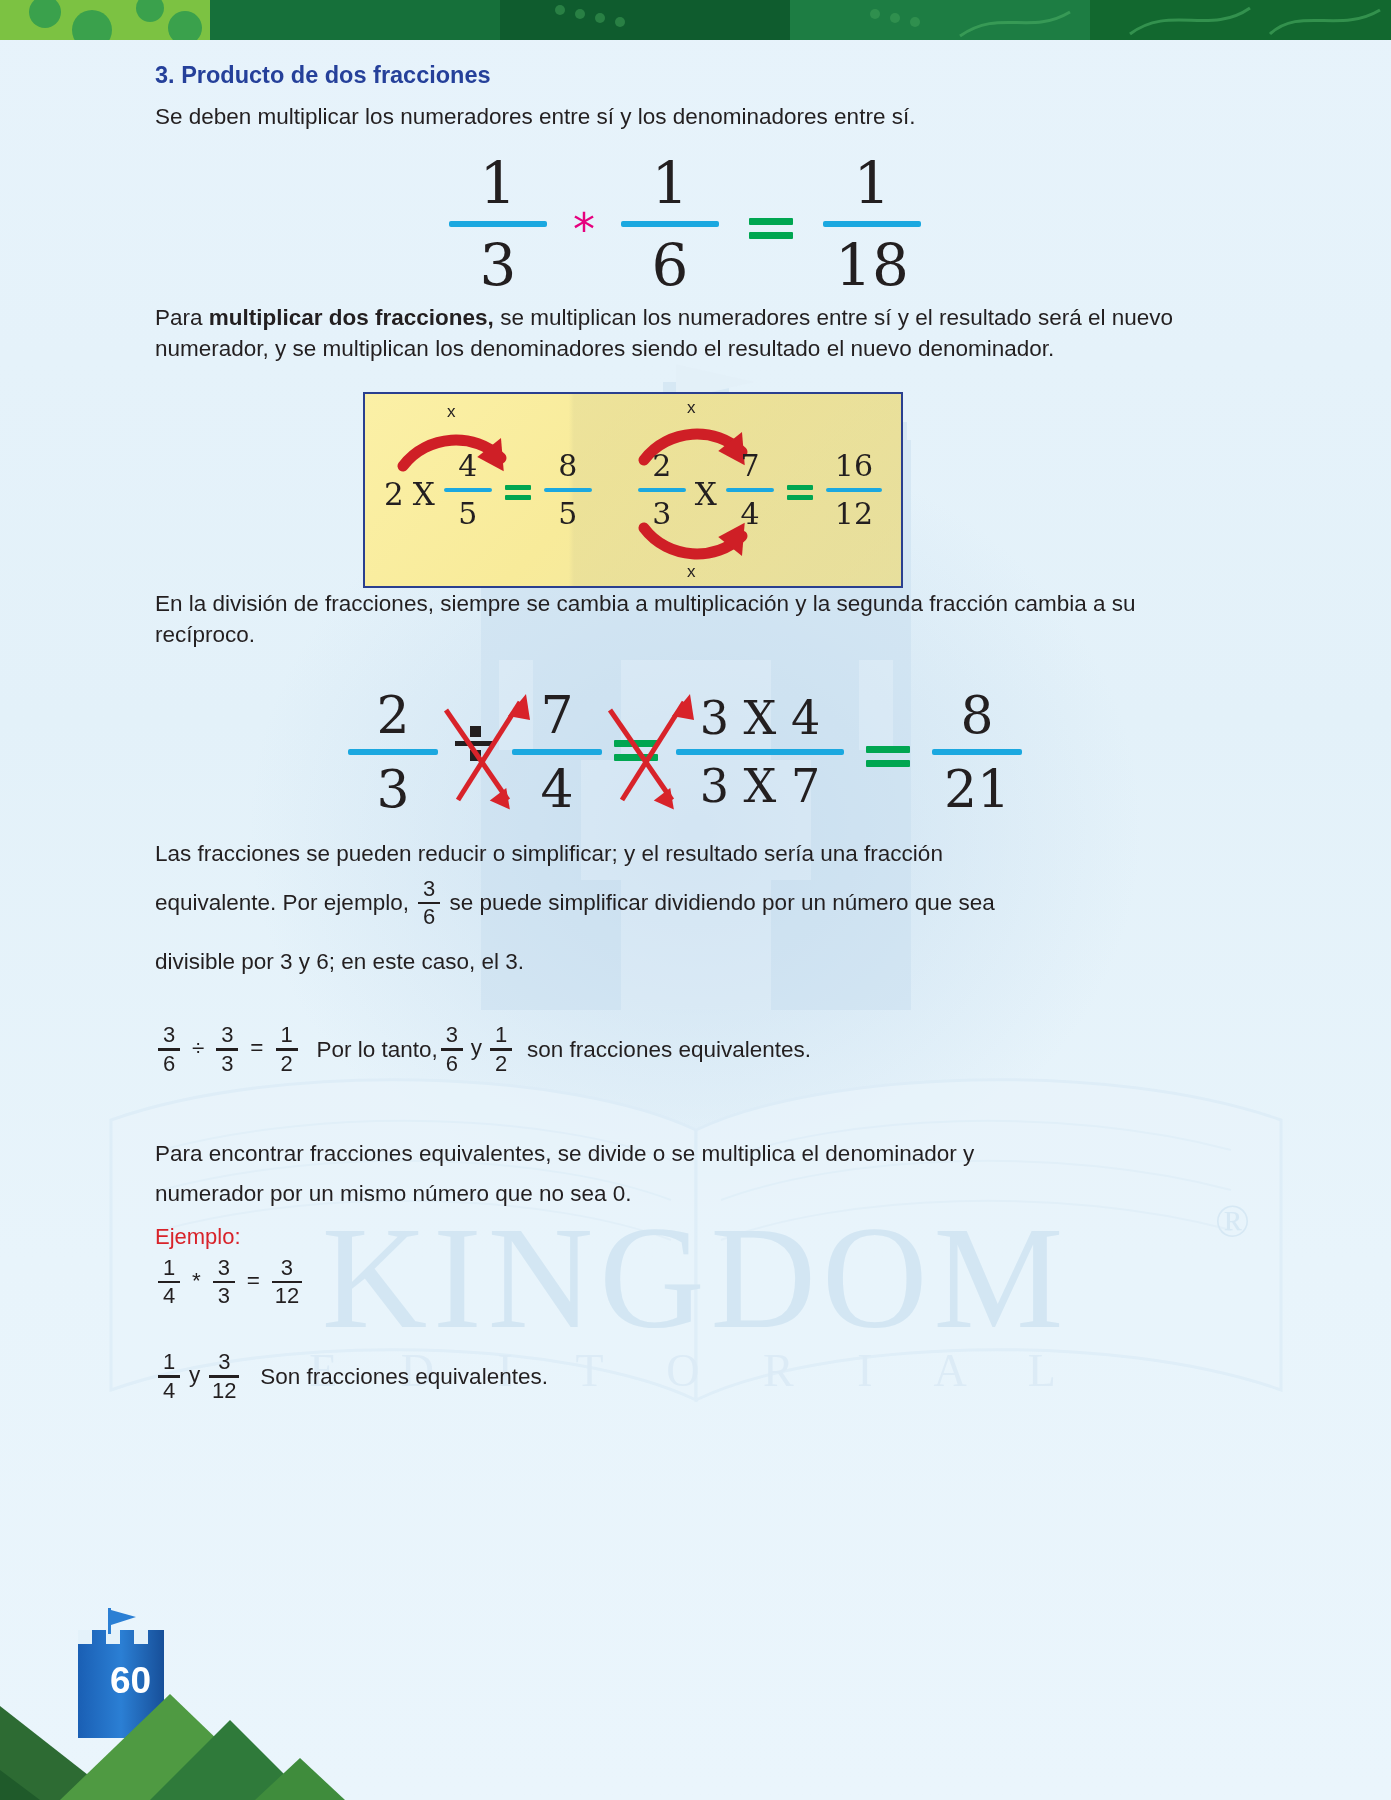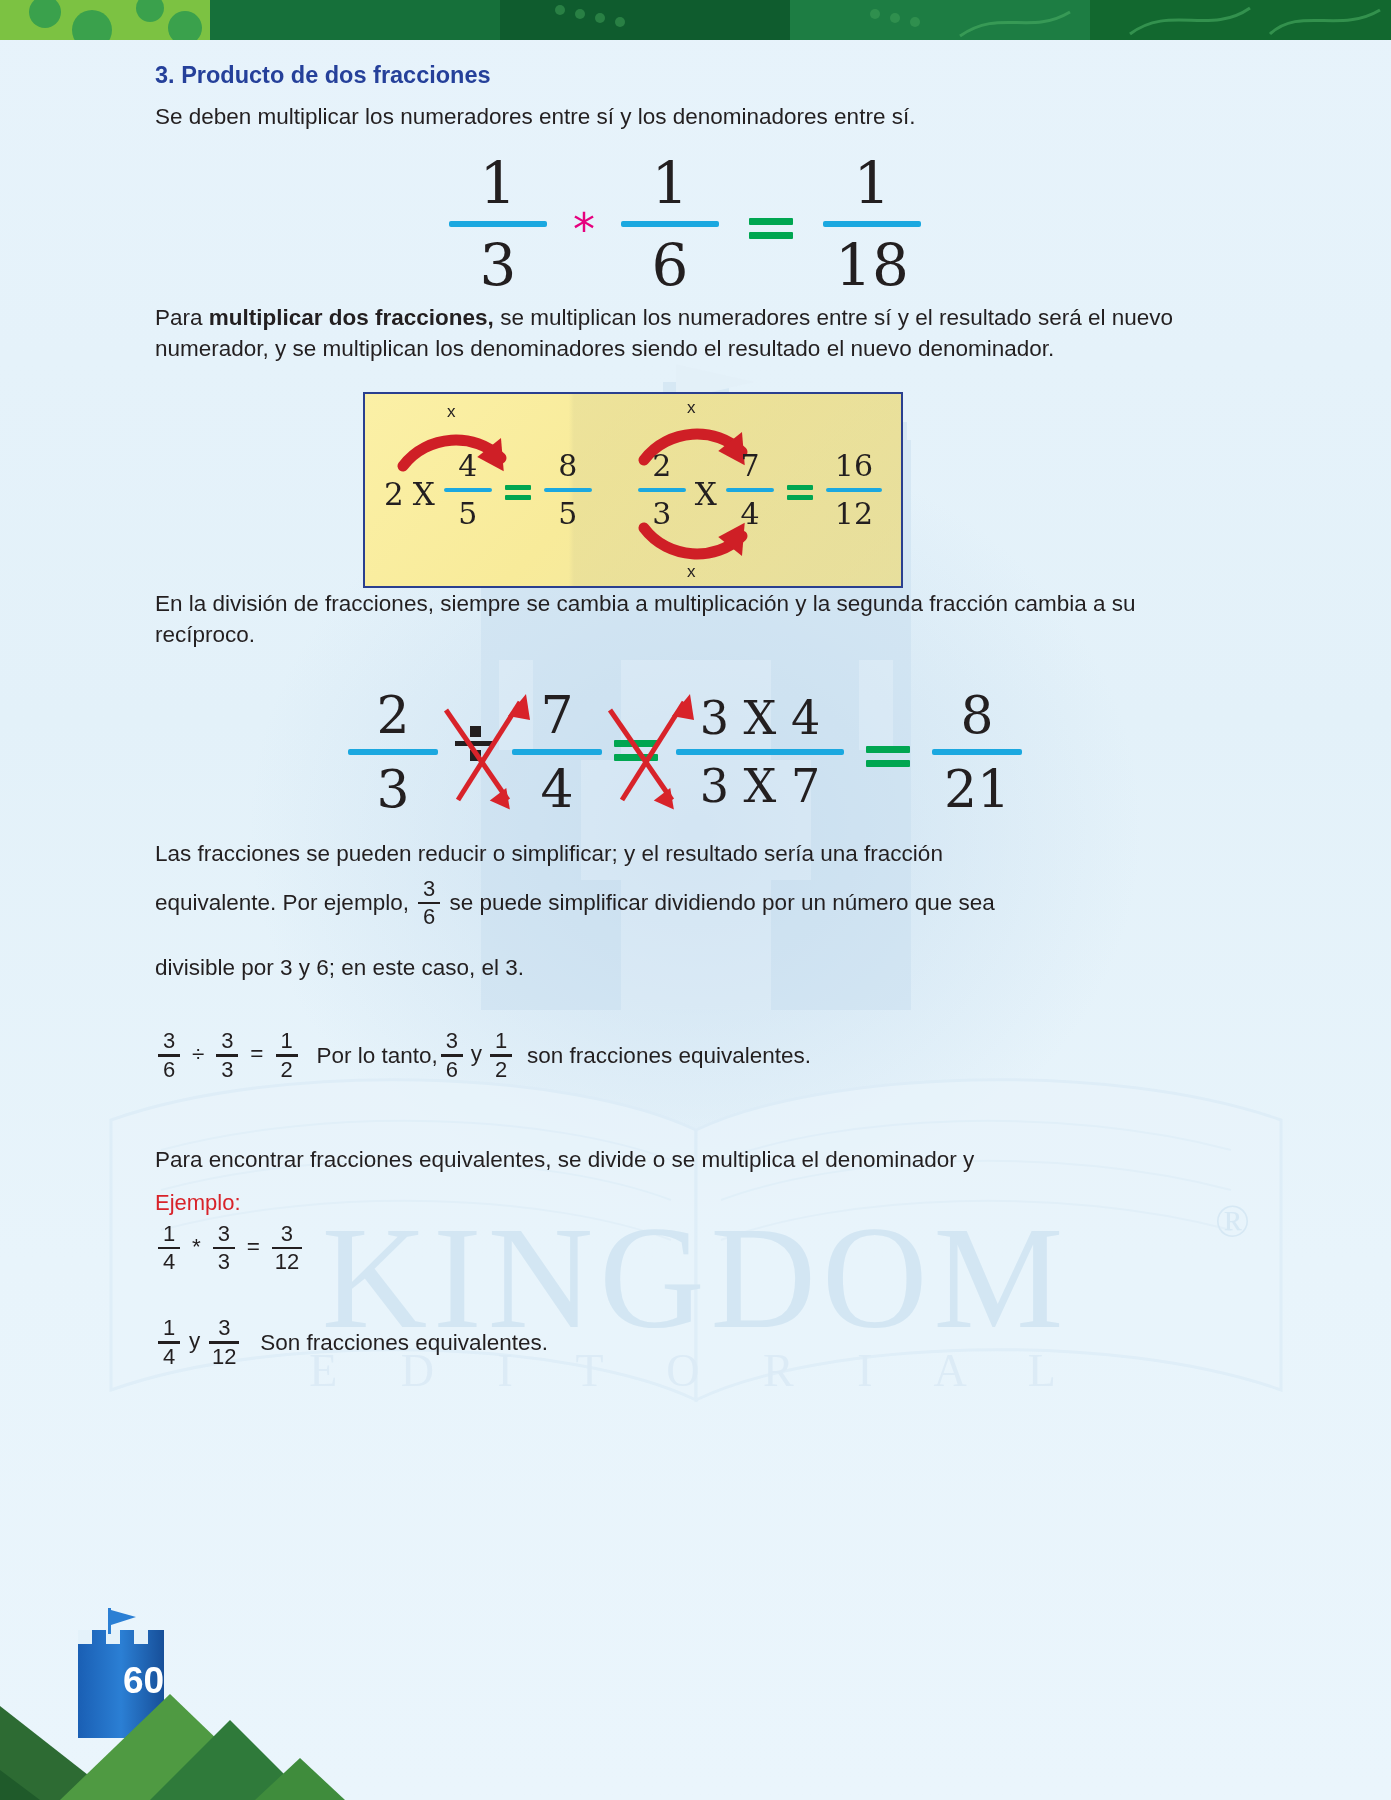--- a/index.html
+++ b/index.html
@@ -105,21 +105,21 @@
   .sfrac{display:inline-flex;flex-direction:column;align-items:center;
          vertical-align:middle;line-height:1;margin:0 3px;position:relative;top:-1px;}
   .sfrac .n,.sfrac .d{font-size:22px;color:#231f20;}
   .sfrac .b{height:2.5px;width:22px;background:#231f20;margin:2px 0;}
 
   .smalleq{display:flex;align-items:center;font-size:22.5px;color:#231f20;margin:0;}
   .smalleq .sym{margin:0 9px;position:relative;top:-2px;}
 
   
   .flagwrap{position:absolute;left:78px;bottom:62px;width:86px;height:130px;}
-  .pagenum{position:absolute;left:13px;top:52px;width:105px;text-align:center;
+  .pagenum{position:absolute;left:0;top:52px;width:105px;text-align:center;
     color:#fff;font-size:37px;font-weight:bold;font-family:"Liberation Sans",sans-serif;}
   .botdeco{position:absolute;left:0;bottom:0;width:1391px;height:150px;overflow:hidden;}
 </style>
 </head>
 <body>
 
 <div class="page">
   <div class="bg-grad"></div>
 
   <svg class="castle" viewBox="0 0 470 720">
@@ -370,21 +370,21 @@
       <p class="body" style="margin-top:10px;line-height:1.5;">Las fracciones se pueden reducir o simplificar; y el resultado sería una fracción</p>
       <p class="body" style="line-height:1.5;margin-top:8px;">
         <span>equivalente. Por ejemplo,</span>
         <span class="sfrac">
           <span class="n">3</span>
           <i class="b"></i>
           <span class="d">6</span>
         </span>
         <span>se puede simplificar dividiendo por un número que sea</span>
       </p>
-      <p class="body" style="line-height:1.5;margin-top:22px;">divisible por 3 y 6; en este caso, el 3.</p>
+      <p class="body" style="line-height:1.5;margin-top:16px;">divisible por 3 y 6; en este caso, el 3.</p>
 
       <div class="smalleq" style="margin-top:46px;">
         <span class="sfrac">
           <span class="n">3</span>
           <i class="b"></i>
           <span class="d">6</span>
         </span>
         <span class="sym">÷</span>
         <span class="sfrac">
           <span class="n">3</span>
@@ -406,20 +406,21 @@
         <span class="sym" style="margin:0 5px;">y</span>
         <span class="sfrac">
           <span class="n">1</span>
           <i class="b"></i>
           <span class="d">2</span>
         </span>
         <span style="margin-left:12px;">son fracciones equivalentes.</span>
       </div>
 
       <p class="body" style="margin-top:60px;line-height:1.6;">Para encontrar fracciones equivalentes, se divide o se multiplica el denominador y</p>
+      <p class="body" style="line-height:1.6;">numerador por un mismo número que no sea 0.</p>
 
       <p class="ejemplo" style="margin-top:12px;">Ejemplo:</p>
 
       <div class="smalleq" style="margin-top:4px;">
         <span class="sfrac">
           <span class="n">1</span>
           <i class="b"></i>
           <span class="d">4</span>
         </span>
         <span class="sym">*</span>

